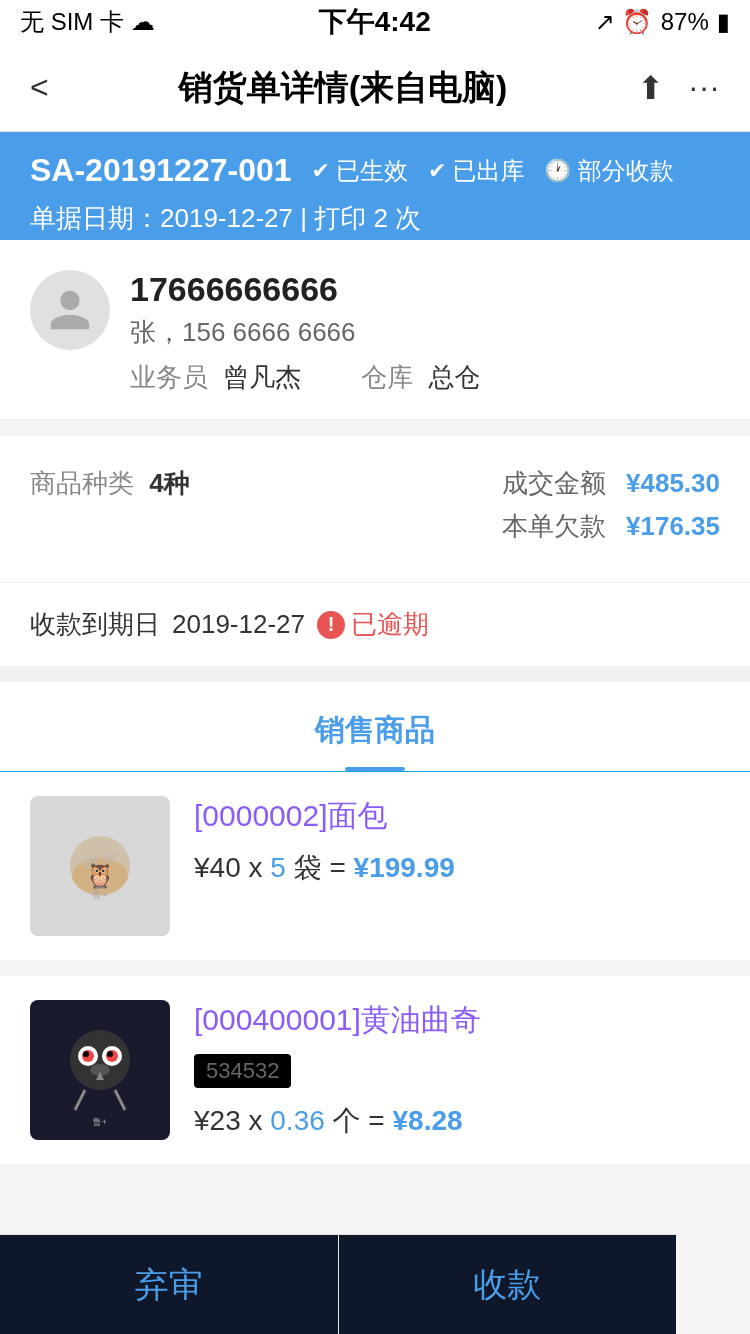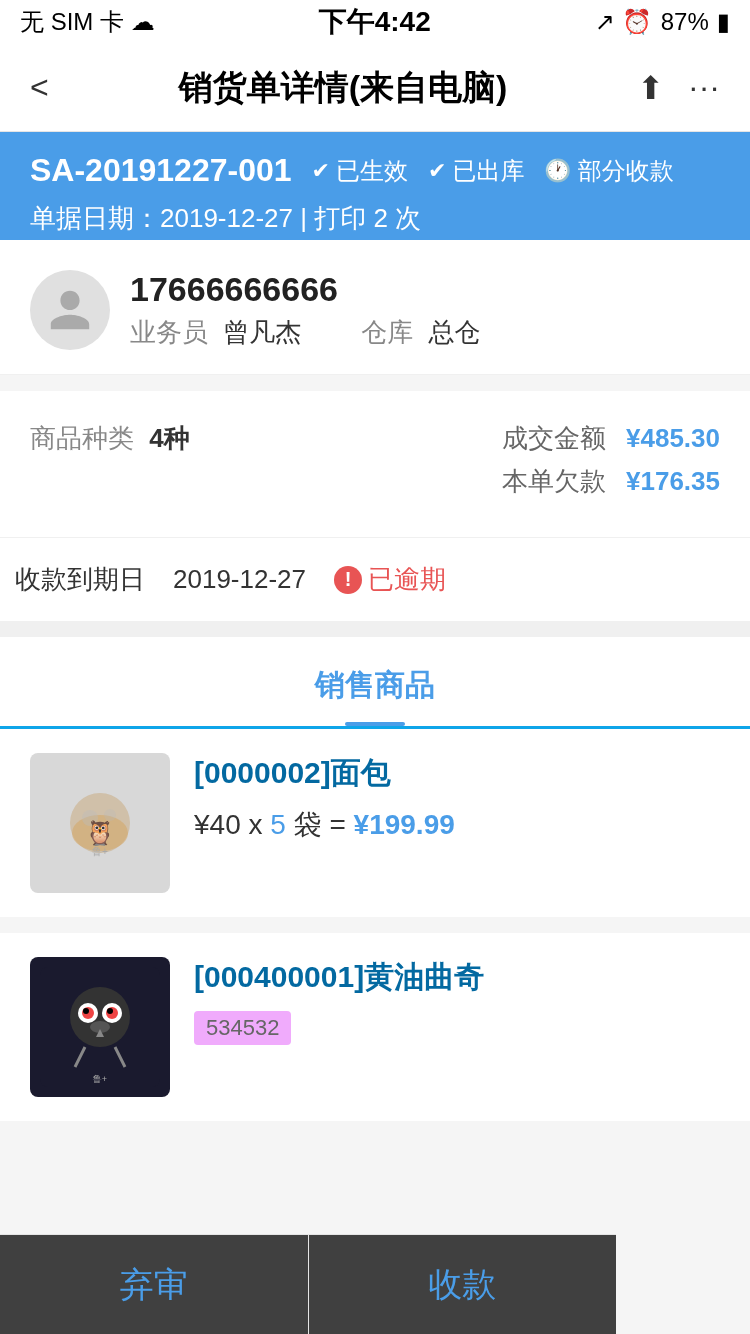--- a/index.html
+++ b/index.html
@@ -145,26 +145,26 @@
       gap: 20px;
       margin-bottom: 8px;
       font-size: 26px;
     }
     .stats-row-label { color: #666; }
     .stats-row-value { color: #4a9de8; font-weight: 600; }
 
     
     .due-section {
       background: #fff;
-      padding: 24px 15px;
+      padding: 24px 30px;
       font-size: 26px;
       color: #333;
       display: flex;
       align-items: center;
-      gap: 28px;
+      gap: 12px;
       border-bottom: 16px solid #f0f0f0;
     }
     .overdue-badge {
       display: flex;
       align-items: center;
       gap: 6px;
       color: #e85454;
       font-size: 26px;
     }
     .overdue-icon {
@@ -177,21 +177,21 @@
       justify-content: center;
       color: #fff;
       font-size: 20px;
       font-weight: 700;
     }
 
     
     .tabs {
       background: #fff;
       display: flex;
-      border-bottom: 3px solid #0ea5e9;
+      border-bottom: 1px solid #0ea5e9;
     }
     .tab {
       flex: 1;
       text-align: center;
       padding: 28px 0 20px;
       font-size: 30px;
       color: #999;
       position: relative;
       cursor: pointer;
     }
@@ -219,48 +219,48 @@
       background: #fff;
       margin-bottom: 16px;
       padding: 24px 30px;
       display: flex;
       gap: 24px;
       align-items: flex-start;
     }
     .product-info { flex: 1; }
     .product-name {
       font-size: 30px;
-      color: #0369a1;
-      font-weight: 700;
+      color: #8b5cf6;
+      font-weight: 400;
       margin-bottom: 12px;
     }
     .product-sku {
       display: inline-block;
-      background: #f0abfc;
+      background: #000000;
       color: #666;
       font-size: 22px;
       padding: 4px 12px;
       border-radius: 4px;
       margin-bottom: 14px;
     }
     .product-price {
       font-size: 28px;
       color: #333;
     }
     .price-highlight { color: #4a9de8; }
     .price-total { color: #4a9de8; font-weight: 700; }
 
     
     .bottom-bar {
       position: fixed;
       bottom: 0;
       left: 0;
-      width: 616px;
+      width: 676px;
       height: 100px;
-      background: #404040;
+      background: #0f172a;
       border-top: 1px solid #e5e5e5;
       display: flex;
     }
     .bottom-btn {
       flex: 1;
       display: flex;
       align-items: center;
       justify-content: center;
       font-size: 34px;
       font-weight: 500;
@@ -336,20 +336,21 @@
 </div>
 
 <div class="customer-section">
   <div class="avatar">
     <svg viewBox="0 0 24 24" xmlns="http://www.w3.org/2000/svg">
       <path d="M12 12c2.7 0 4.8-2.1 4.8-4.8S14.7 2.4 12 2.4 7.2 4.5 7.2 7.2 9.3 12 12 12zm0 2.4c-3.2 0-9.6 1.6-9.6 4.8v2.4h19.2v-2.4c0-3.2-6.4-4.8-9.6-4.8z"></path>
     </svg>
   </div>
   <div class="customer-info">
     <div class="customer-name">17666666666</div>
+    <div class="customer-phone">张，156 6666 6666</div>
     <div class="customer-meta">
       <div>
         <span class="meta-label">业务员</span>
         <span>曾凡杰</span>
       </div>
       <div>
         <span class="meta-label">仓库</span>
         <span>总仓</span>
       </div>
     </div>
@@ -432,20 +433,28 @@
         <line x1="45" y1="80" x2="35" y2="100" stroke="#888" stroke-width="3"></line>
         <line x1="75" y1="80" x2="85" y2="100" stroke="#888" stroke-width="3"></line>
         <text x="60" y="115" text-anchor="middle" font-size="9" fill="#aaa">鲁+</text>
       </svg>
     </div>
     <div class="product-info">
       <div class="product-name">
         <span>[000400001]</span><span>黄油曲奇</span>
       </div>
       <div class="product-sku">534532</div>
+      <div class="product-price">
+        <span>¥23</span>
+        <span> x </span>
+        <span class="price-highlight">0.36</span>
+        <span>个</span>
+        <span> = </span>
+        <span class="price-total">¥8.28</span>
+      </div>
     </div>
   </div>
 
 </div>
 
 <div class="bottom-bar">
   <div class="bottom-btn cancel">弃审</div>
   <div class="bottom-btn confirm">收款</div>
 </div>
 

